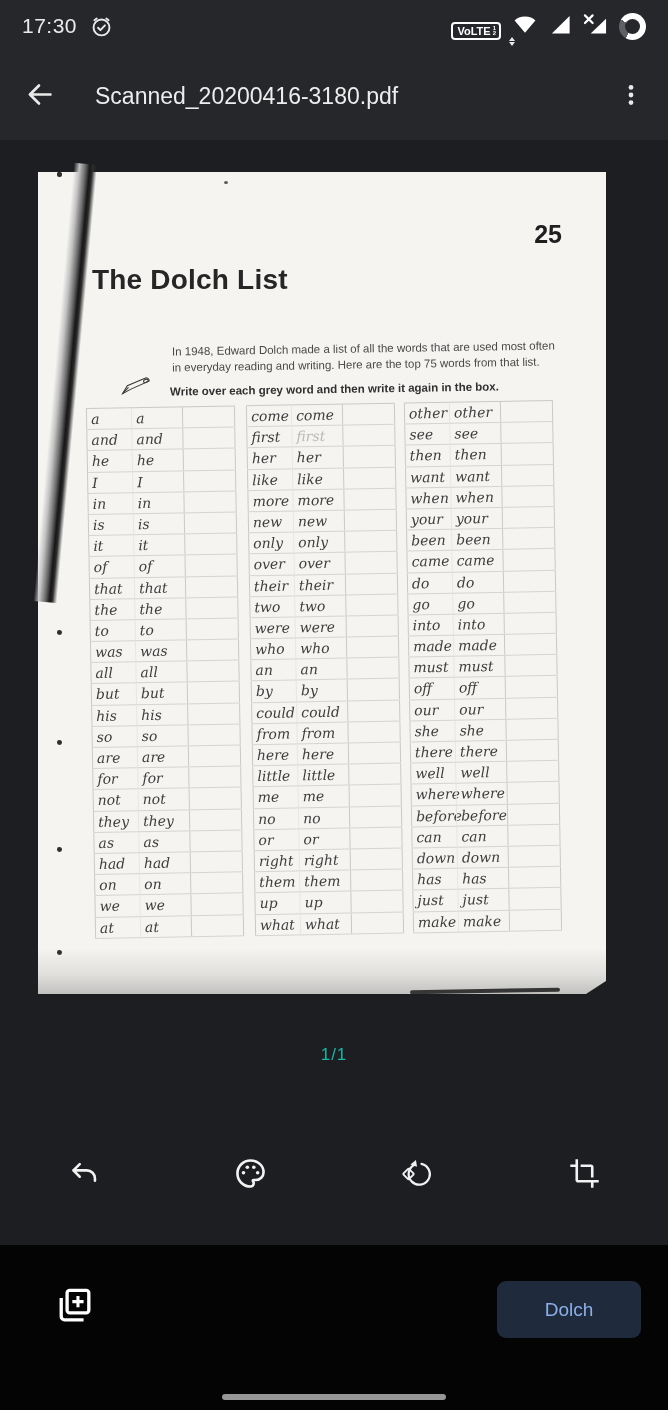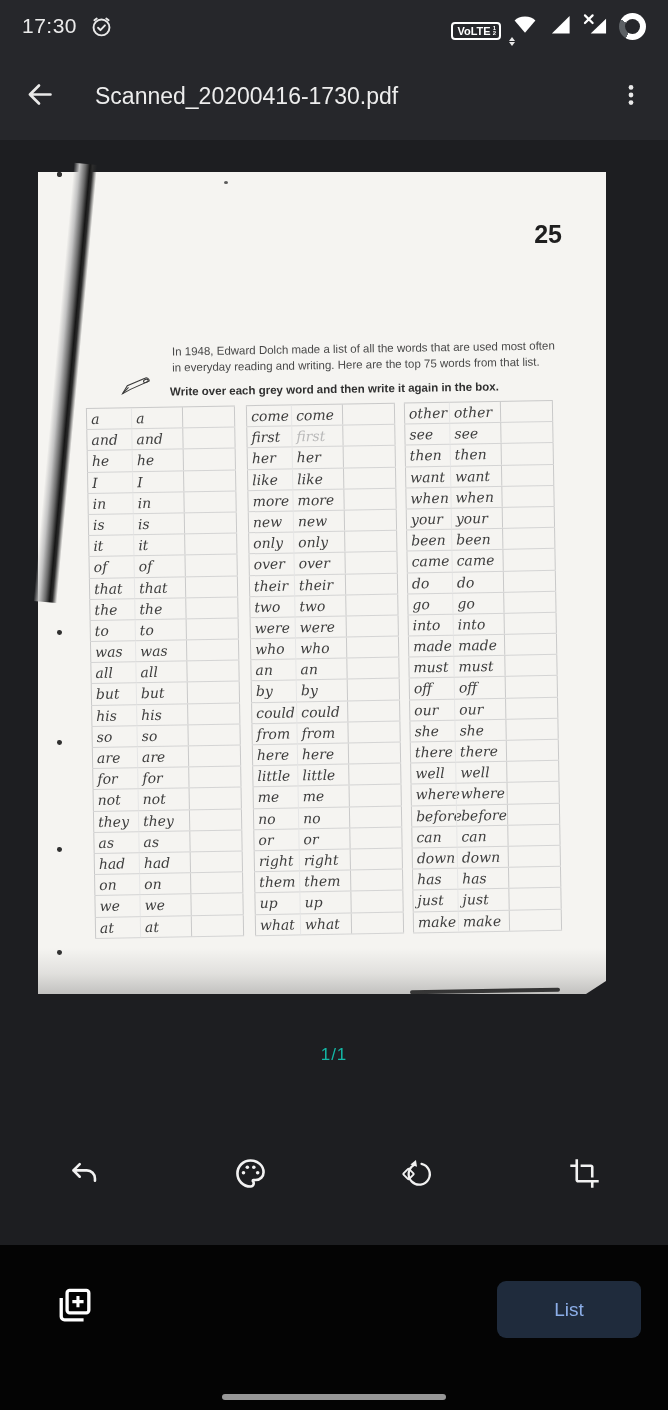--- a/index.html
+++ b/index.html
@@ -116,21 +116,21 @@
     </div>
 
     <div class="appbar">
       <button class="iconbtn">
         <span>
           <svg viewBox="0 0 24 24" width="31" height="31">
               <path d="M20.5 12 H4.6 M11.6 5 L4.6 12 l7 7" stroke="#e9e9e9" stroke-width="2.1" fill="none" stroke-linecap="round" stroke-linejoin="round"></path>
             </svg>
         </span>
       </button>
-      <span class="appbar-title">Scanned_20200416-1730.pdf</span>
+      <span class="appbar-title">Scanned_20200416-3180.pdf</span>
       <button class="iconbtn">
         <span>
           <svg viewBox="0 0 24 24" width="26" height="26">
               <circle cx="12" cy="5" r="2.2" fill="#e9e9e9"></circle>
               <circle cx="12" cy="12" r="2.2" fill="#e9e9e9"></circle>
               <circle cx="12" cy="19" r="2.2" fill="#e9e9e9"></circle>
             </svg>
         </span>
       </button>
     </div>
@@ -141,20 +141,21 @@
       <div class="streak"></div>
       <div class="speck" style="left:186px;top:9px;"></div>
       <div class="bdot"></div>
       <div class="bdot"></div>
       <div class="bdot"></div>
       <div class="bdot"></div>
       <div class="bdot"></div>
       <div class="bdot"></div>
 
       <div class="pagenum">25</div>
+      <div class="doctitle">The Dolch List</div>
       <div class="intro">
         <span>In 1948, Edward Dolch made a list of all the words that are used most often</span><br>
         <span>in everyday reading and writing. Here are the top 75 words from that list.</span>
       </div>
       <div class="pen">
         <svg viewBox="0 0 34 20" width="33" height="19">
             <g fill="none" stroke="#3a3a3a" stroke-width="1.1">
               <path d="M2 17.5 L7.5 9.5 L26.5 3 a3.2 3.2 0 0 1 4.4 3.2 L10.5 13.6 Z"></path>
               <path d="M2 17.5 L8.6 11.4"></path>
               <ellipse cx="27.3" cy="5.9" rx="2.5" ry="1.6" transform="rotate(-18 27.3 5.9)"></ellipse>
@@ -593,17 +594,17 @@
   <div class="footer">
     <button class="addpage">
       <span>
         <svg viewBox="0 0 36 36" width="46" height="48">
             <path d="M8 11 v14.5 a2.6 2.6 0 0 0 2.6 2.6 H25.5" fill="none" stroke="#fff" stroke-width="2.6"></path>
             <rect x="12.6" y="5" width="17" height="17.6" rx="2" fill="none" stroke="#fff" stroke-width="2.6"></rect>
             <path d="M21.1 9.4 v8.8 M16.7 13.8 h8.8" stroke="#fff" stroke-width="2.4"></path>
           </svg>
       </span>
     </button>
-    <button class="savebtn" style="background:#1f2b3c;color:#8caee8;">List</button>
+    <button class="savebtn" style="background:#1f2b3c;color:#8caee8;">Dolch</button>
     <div class="gesture"></div>
   </div>
 
 </div>
 
 </body></html>

